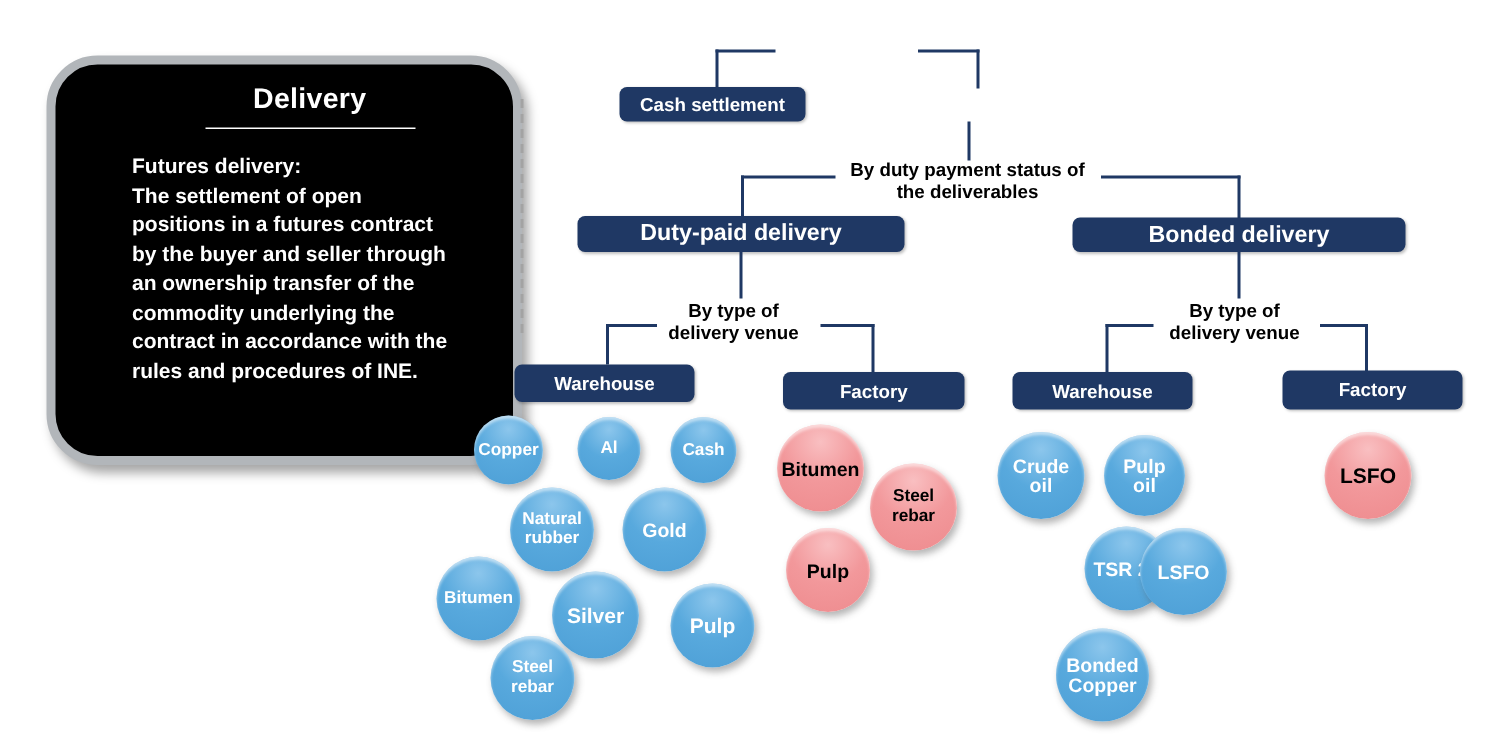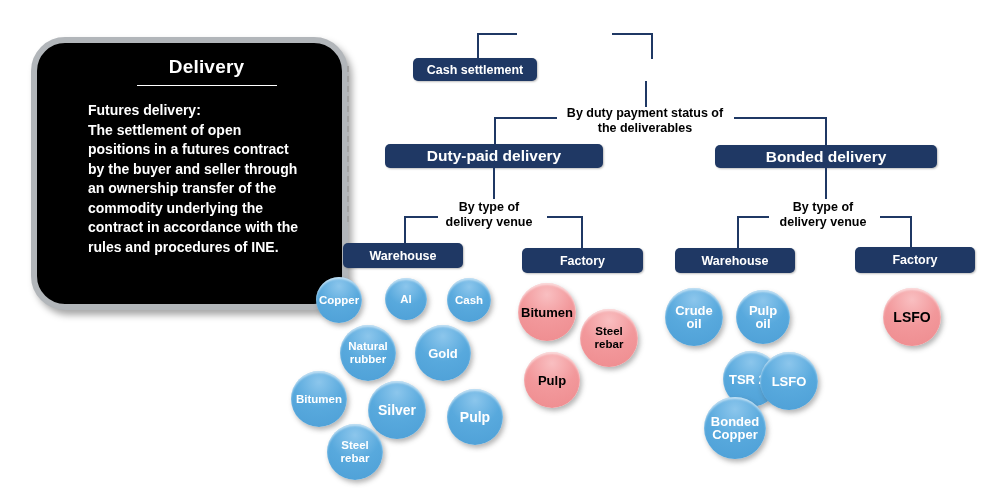--- a/index.html
+++ b/index.html
@@ -140,18 +140,18 @@
   <div class="bubble pink" style="left:580px;top:309px;width:58px;height:58px;">Steel
 rebar</div>
   <div class="bubble pink md" style="left:524px;top:352px;width:56px;height:56px;">Pulp</div>
 
   <div class="bubble blue md" style="left:665px;top:288px;width:58px;height:58px;">Crude
 oil</div>
   <div class="bubble blue md" style="left:736px;top:290px;width:54px;height:54px;">Pulp
 oil</div>
   <div class="bubble blue md" style="left:723px;top:351px;width:56px;height:56px;">TSR 20</div>
   <div class="bubble blue md" style="left:760px;top:352px;width:58px;height:58px;">LSFO</div>
-  <div class="bubble blue md" style="left:704px;top:397px;width:62px;height:62px;">Bonded
+  <div class="bubble blue md" style="left:704px;top:419px;width:62px;height:62px;">Bonded
 Copper</div>
 
   <div class="bubble pink lg" style="left:883px;top:288px;width:58px;height:58px;">LSFO</div>
 
 </div>
 
 </body></html>

